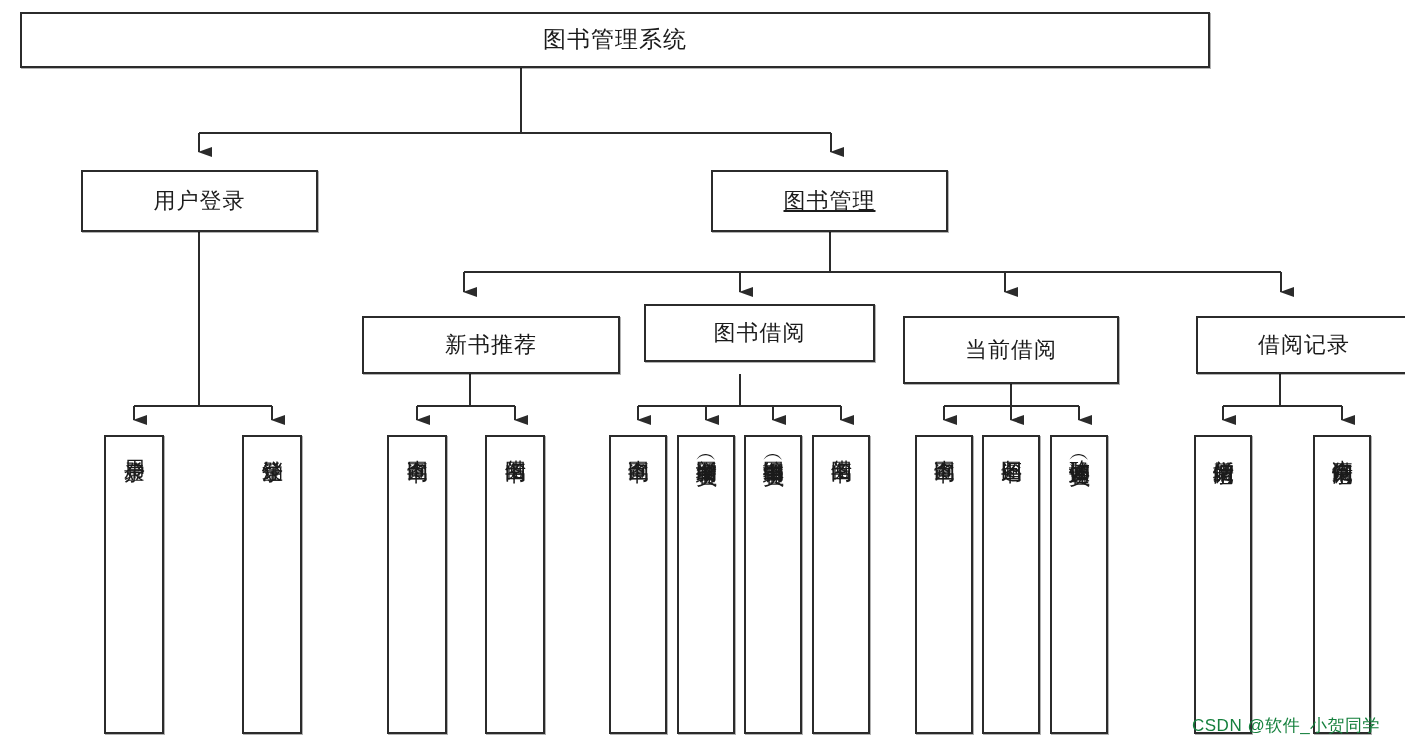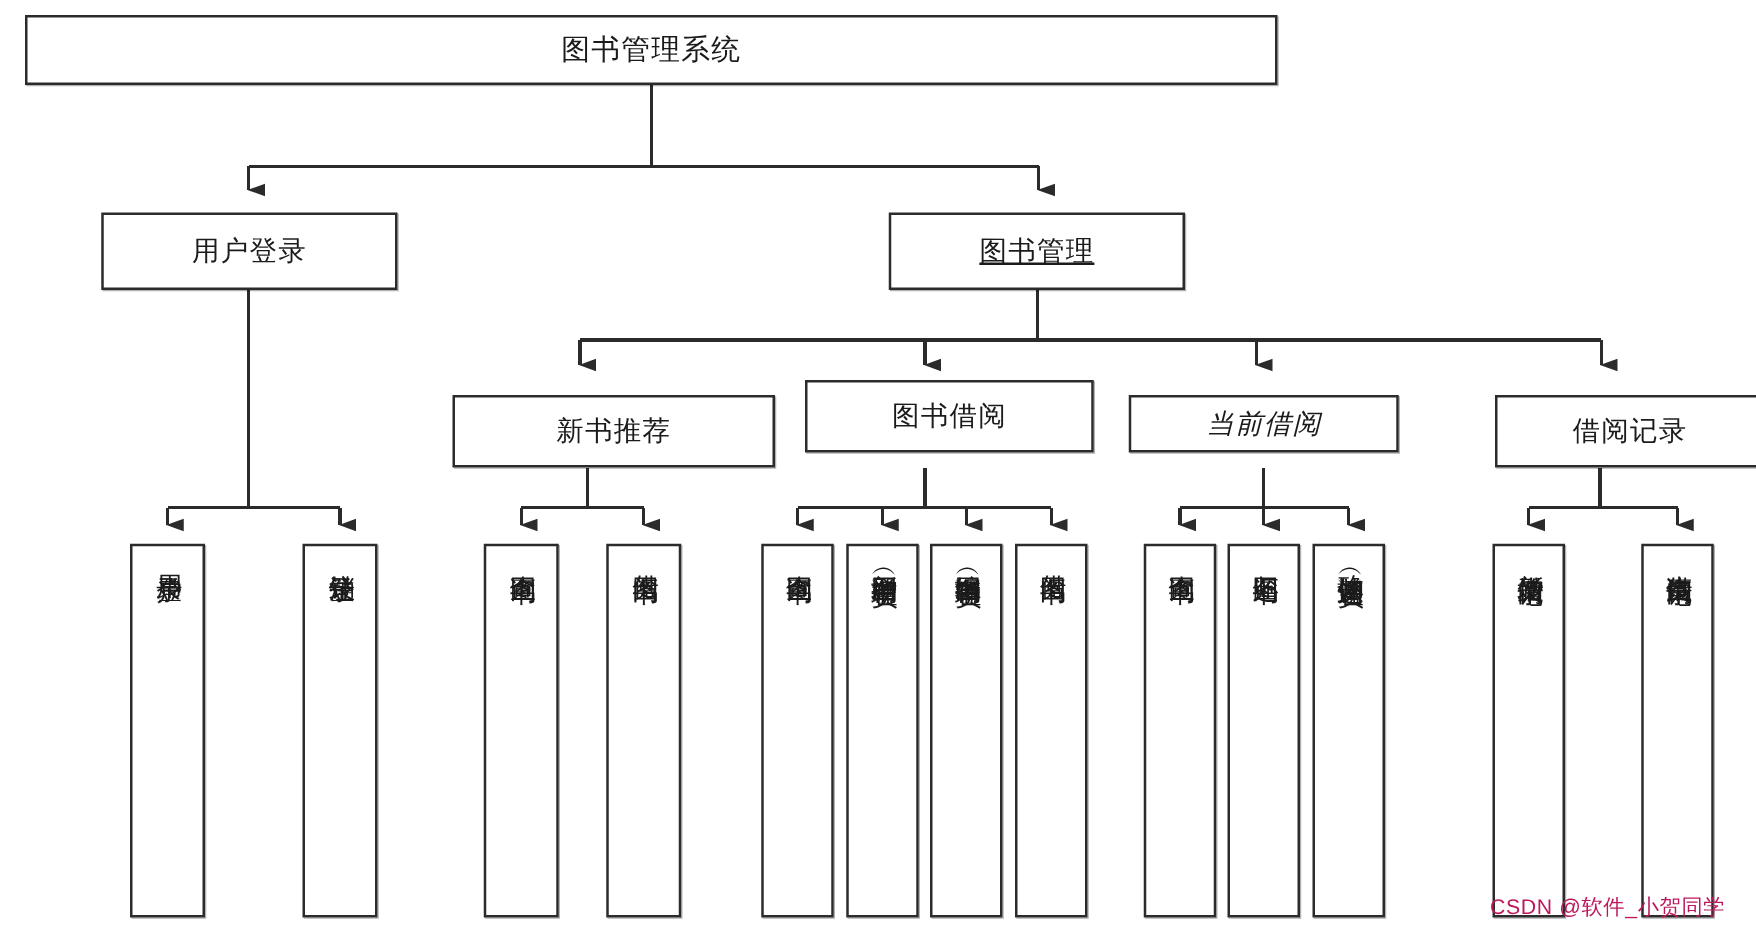--- a/index.html
+++ b/index.html
@@ -55,21 +55,21 @@
     display: block;
   }
   .node.root {
     font-size: 23px;
   }
   .watermark {
     position: absolute;
     left: 1192px;
     top: 714px;
     font-size: 17px;
-    color: #be185d;
+    color: #15803d;
     letter-spacing: 0.5px;
     white-space: nowrap;
   }
 </style>
 </head>
 <body>
 
 <div id="canvas">
 
   <svg id="wires" viewBox="0 0 1405 747" xmlns="http://www.w3.org/2000/svg">
@@ -115,38 +115,38 @@
       <path d="M 1011 406 L 1011 420" marker-end="url(#arrow)"></path>
       <path d="M 1079 406 L 1079 420" marker-end="url(#arrow)"></path>
 
       <path d="M 1280 374 L 1280 406"></path>
       <path d="M 1223 406 L 1342 406"></path>
       <path d="M 1223 406 L 1223 420" marker-end="url(#arrow)"></path>
       <path d="M 1342 406 L 1342 420" marker-end="url(#arrow)"></path>
     </g>
   </svg>
 
-  <div class="node horiz root" style="left:20px; top:12px; width:1002px; height:56px;">
+  <div class="node horiz root" style="left:20px; top:12px; width:1190px; height:56px;">
     <span>图书管理系统</span>
   </div>
 
   <div class="node horiz" style="left:81px; top:170px; width:237px; height:62px;">
     <span>用户登录</span>
   </div>
   <div class="node horiz" style="left:711px; top:170px; width:237px; height:62px;text-decoration:underline;">
     <span>图书管理</span>
   </div>
 
   <div class="node horiz" style="left:362px; top:316px; width:258px; height:58px;">
     <span>新书推荐</span>
   </div>
   <div class="node horiz" style="left:632px; top:304px; width:231px; height:58px;margin-left:12px;">
     <span>图书借阅</span>
   </div>
-  <div class="node horiz" style="left:903px; top:316px; width:216px; height:46px;font-style:italic;">
+  <div class="node horiz" style="left:903px; top:316px; width:216px; height:68px;">
     <span>当前借阅</span>
   </div>
   <div class="node horiz" style="left:1172px; top:316px; width:216px; height:58px;margin-left:24px;">
     <span>借阅记录</span>
   </div>
 
   <div class="node vert" style="left:104px; top:435px; width:60px; height:299px;">
     <span class="vtext">用户登录</span>
   </div>
   <div class="node vert" style="left:242px; top:435px; width:60px; height:299px;">

